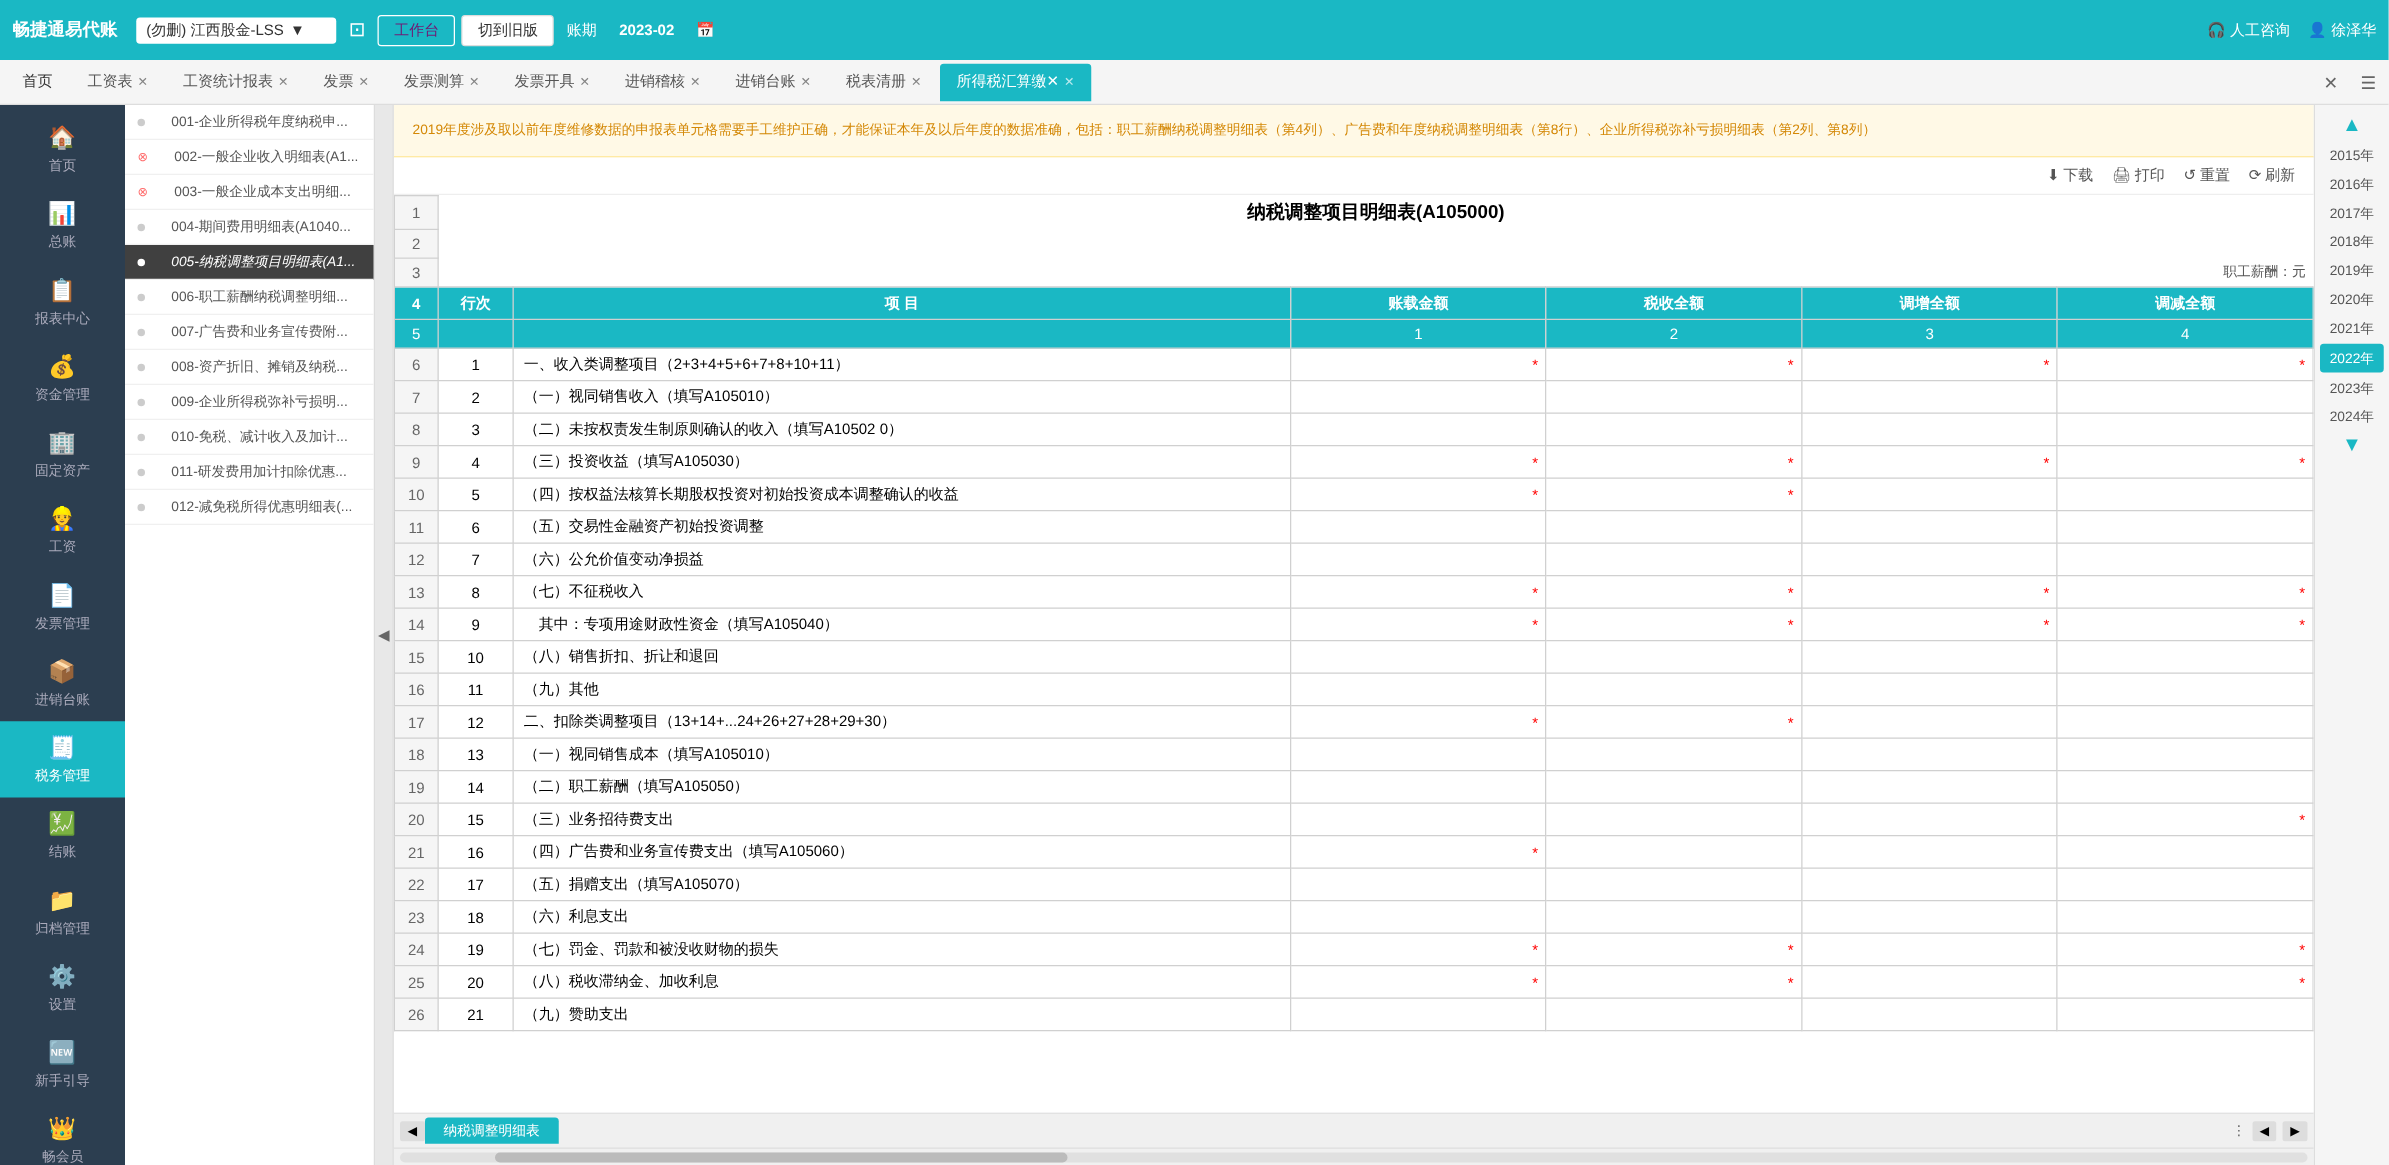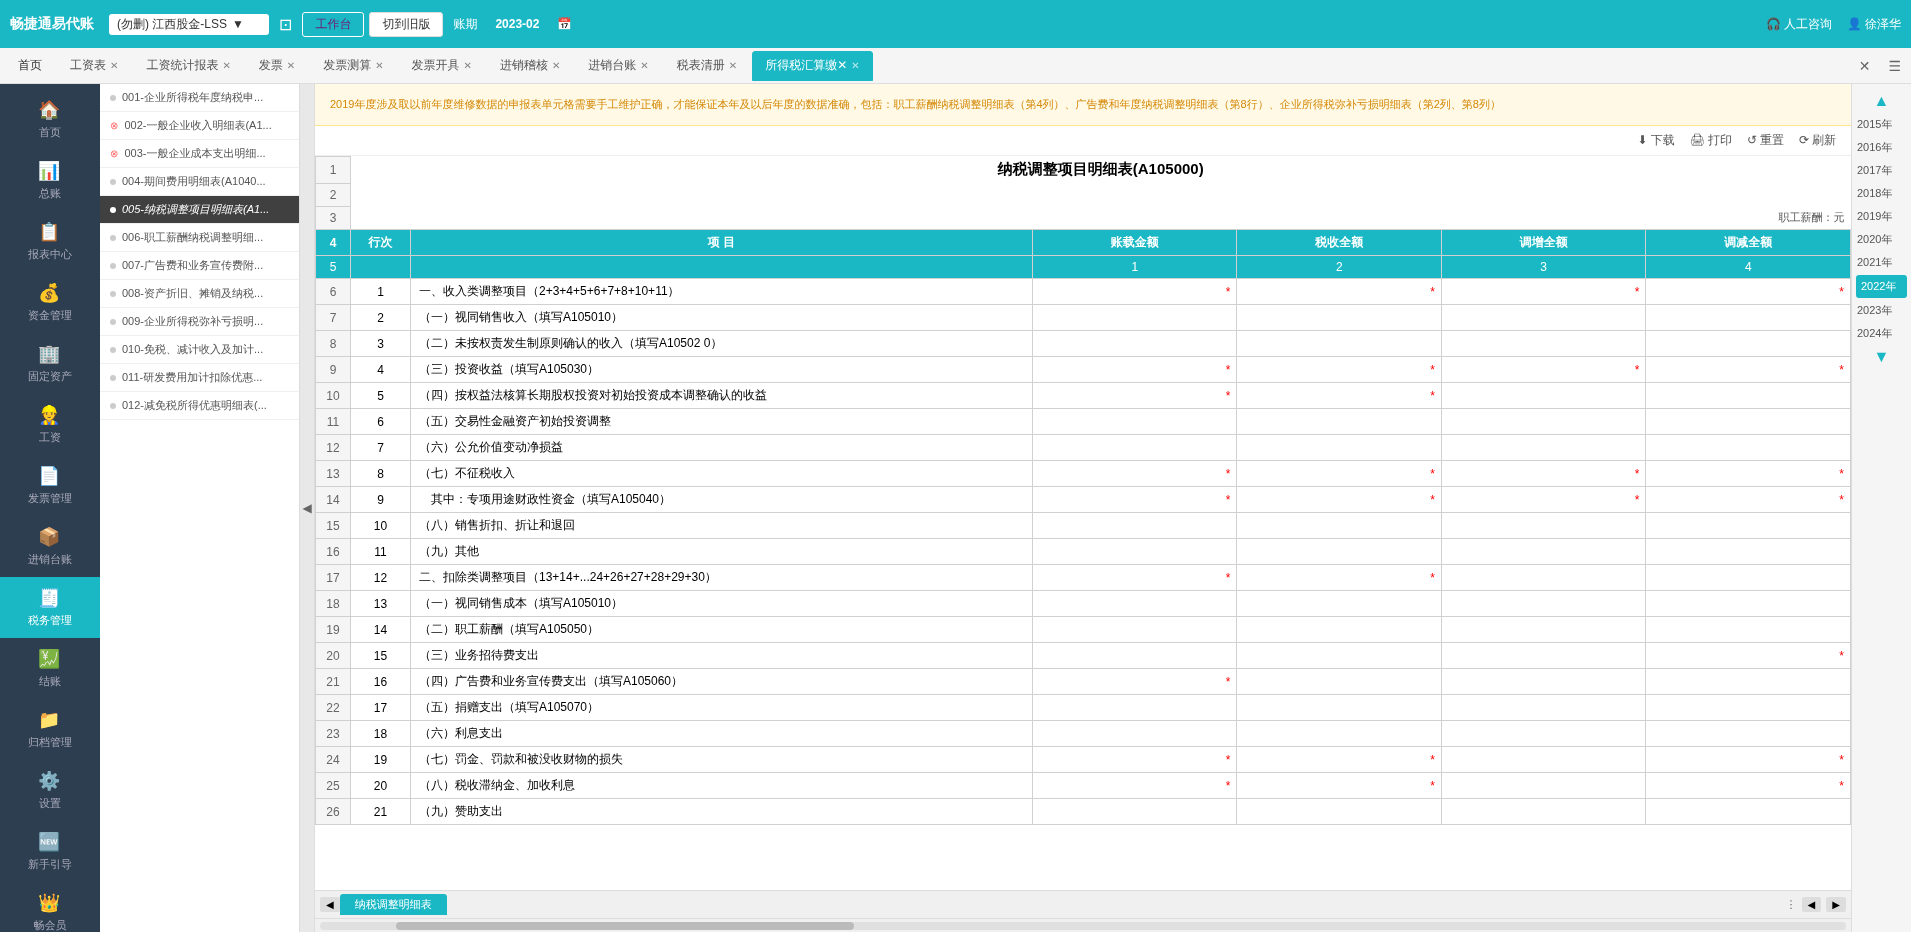--- a/index.html
+++ b/index.html
@@ -31,21 +31,21 @@
 
     
     .sidebar { width: 100px; background: #2c3e50; display: flex; flex-direction: column; align-items: center; padding-top: 5px; flex-shrink: 0; }
     .sidebar-item { width: 100%; display: flex; flex-direction: column; align-items: center; padding: 10px 5px; cursor: pointer; color: #aab; font-size: 11px; gap: 4px; }
     .sidebar-item.active { background: #1ab8c4; color: white; }
     .sidebar-icon { font-size: 18px; }
 
     
     .left-panel { width: 200px; background: white; border-right: 1px solid #ddd; display: flex; flex-direction: column; flex-shrink: 0; overflow: hidden; }
     .left-panel-items { flex: 1; overflow-y: auto; }
-    .left-item { padding: 6px 10px; font-size: 11px; color: #555; cursor: pointer; border-bottom: 1px solid #f0f0f0; display: flex; align-items: center; gap: 6px; }
+    .left-item { padding: 6px 10px; font-size: 11px; color: #555; cursor: pointer; border-bottom: 1px solid #f0f0f0; display: flex; align-items: center; gap: 21px; }
     .left-item.active { background: #404040; color: white; font-style: italic; }
     .left-item .item-dot { width: 6px; height: 6px; border-radius: 50%; background: #ccc; flex-shrink: 0; }
     .left-item.active .item-dot { background: white; }
 
     
     .content-area { flex: 1; display: flex; flex-direction: column; overflow: hidden; position: relative; }
 
     
     .warning-banner { background: #fff9e6; border-bottom: 1px solid #ffe58f; padding: 12px 15px; font-size: 11px; color: #d48806; line-height: 1.5; flex-shrink: 0; }
 
@@ -61,21 +61,21 @@
     .spreadsheet .col-header { background: #1ab8c4; color: white; text-align: center; font-weight: bold; }
     .spreadsheet .sub-header { background: #1ab8c4; color: white; text-align: center; font-weight: normal; }
     .spreadsheet .title-cell { text-align: center; font-size: 15px; font-weight: bold; background: white; border: none; }
     .spreadsheet .unit-cell { text-align: right; background: white; border: none; font-size: 11px; color: #555; }
     .spreadsheet .item-cell { background: white; text-align: left; padding: 4px 8px; }
     .spreadsheet .num-cell { text-align: center; background: white; }
     .spreadsheet .value-cell { background: white; text-align: right; min-width: 120px; }
 
     
     .year-panel { width: 60px; background: #f5f5f5; border-left: 1px solid #ddd; display: flex; flex-direction: column; align-items: center; padding: 5px 0; flex-shrink: 0; overflow-y: auto; }
-    .year-item { padding: 4px 5px; font-size: 11px; color: #555; cursor: pointer; text-align: left; width: 100%; }
+    .year-item { padding: 4px 5px; font-size: 11px; color: #555; cursor: pointer; text-align: center; width: 100%; }
     .year-item.active { background: #1ab8c4; color: white; border-radius: 3px; margin: 1px 4px; width: calc(100% - 8px); }
     .year-nav { font-size: 16px; color: #1ab8c4; cursor: pointer; padding: 3px; }
 
     
     .bottom-tab-bar { height: 28px; background: #f0f0f0; border-top: 1px solid #ddd; display: flex; align-items: center; padding: 0 5px; flex-shrink: 0; }
     .bottom-tab { padding: 3px 15px; font-size: 11px; background: #1ab8c4; color: white; border-radius: 3px 3px 0 0; cursor: pointer; }
     .bottom-right { margin-left: auto; display: flex; align-items: center; gap: 5px; font-size: 11px; color: #666; }
     .scroll-btn { background: #ddd; border: none; padding: 2px 6px; cursor: pointer; border-radius: 2px; font-size: 10px; }
 
     

